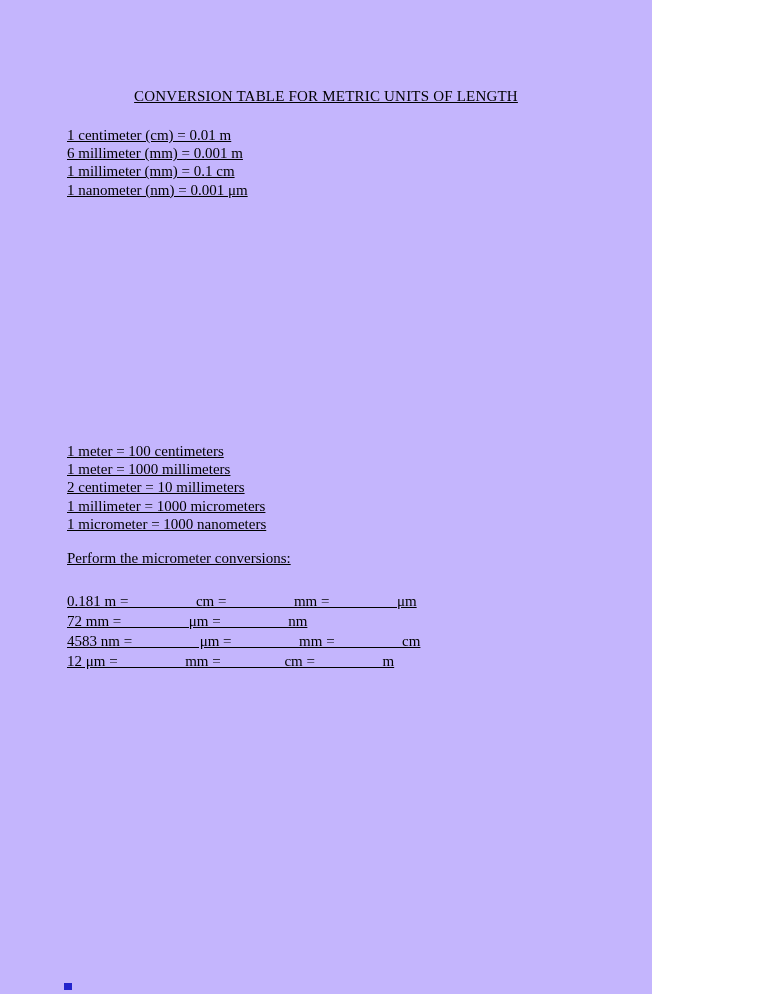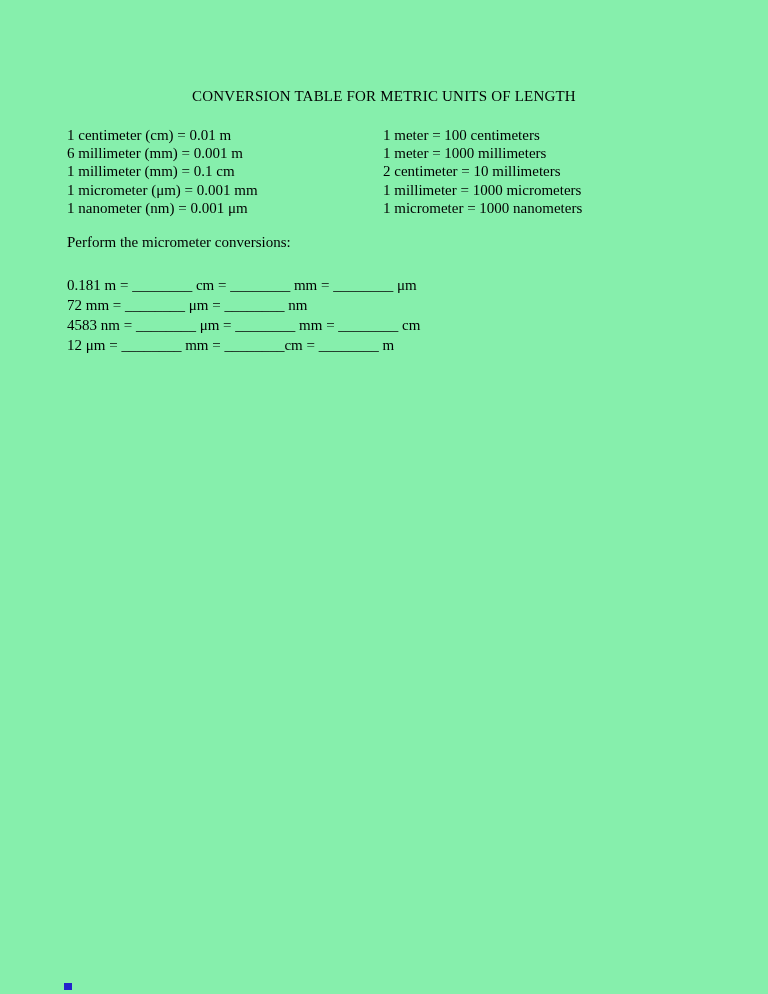--- a/index.html
+++ b/index.html
@@ -2,40 +2,42 @@
 <html><head>
 <meta charset="utf-8">
 <style>
   html, body {
     margin: 0;
     padding: 0;
     background: #ffffff;
   }
   .page {
     position: relative;
-    width: 768px;
+    width: 652px;
     height: 994px;
-    background: #86efac;
+    background: #c4b5fd;
     font-family: "Liberation Serif", serif;
     color: #000000;
     font-size: 15px;
     overflow: hidden;
+    text-decoration: underline;
   }
   .content {
     padding: 88px 67px 0 67px;
   }
   .title {
     text-align: center;
     font-size: 15px;
     font-weight: normal;
     margin: 0 0 21px 0;
     letter-spacing: 0.2px;
   }
   .facts {
     display: flex;
+    flex-direction: column;
   }
   .facts .col-left {
     width: 316px;
     flex: 0 0 316px;
   }
   .facts .col-right {
     flex: 1 1 auto;
   }
   .fact {
     line-height: 18.2px;
@@ -71,21 +73,20 @@
 <div class="page">
   <div class="content">
 
     <h1 class="title">CONVERSION TABLE FOR METRIC UNITS OF LENGTH</h1>
 
     <div class="facts">
       <div class="col-left">
         <div class="fact">1 centimeter (cm) = 0.01 m</div>
         <div class="fact">6 millimeter (mm) = 0.001 m</div>
         <div class="fact">1 millimeter (mm) = 0.1 cm</div>
-        <div class="fact">1 micrometer (μm) = 0.001 mm</div>
         <div class="fact">1 nanometer (nm) = 0.001 μm</div>
       </div>
       <div class="col-right">
         <div class="fact">1 meter = 100 centimeters</div>
         <div class="fact">1 meter = 1000 millimeters</div>
         <div class="fact">2 centimeter = 10 millimeters</div>
         <div class="fact">1 millimeter = 1000 micrometers</div>
         <div class="fact">1 micrometer = 1000 nanometers</div>
       </div>
     </div>

